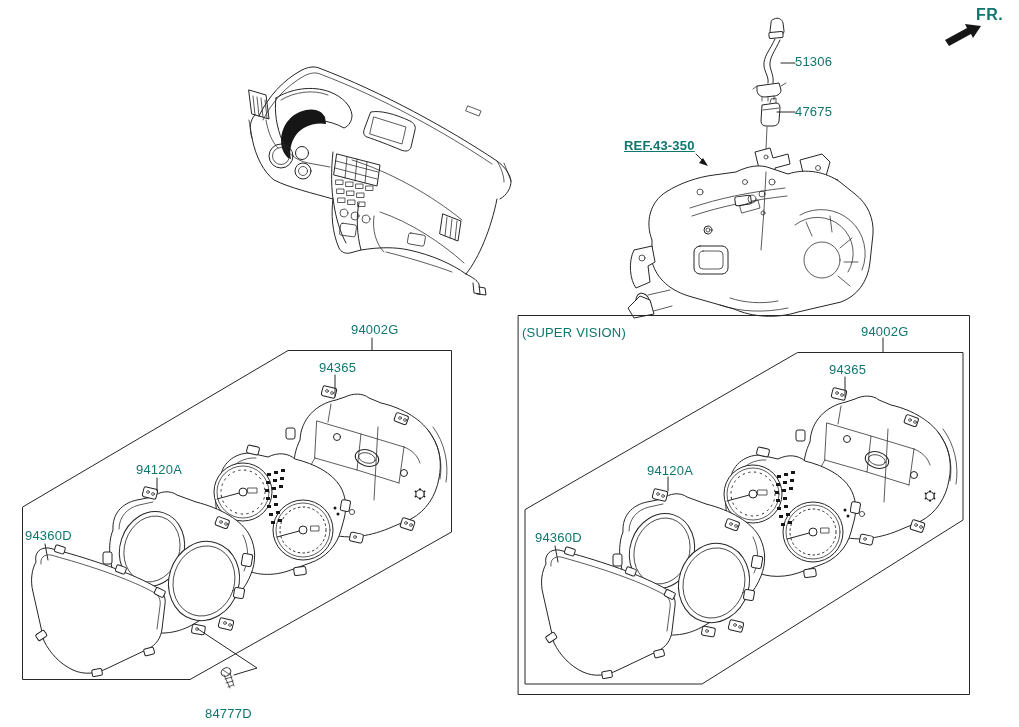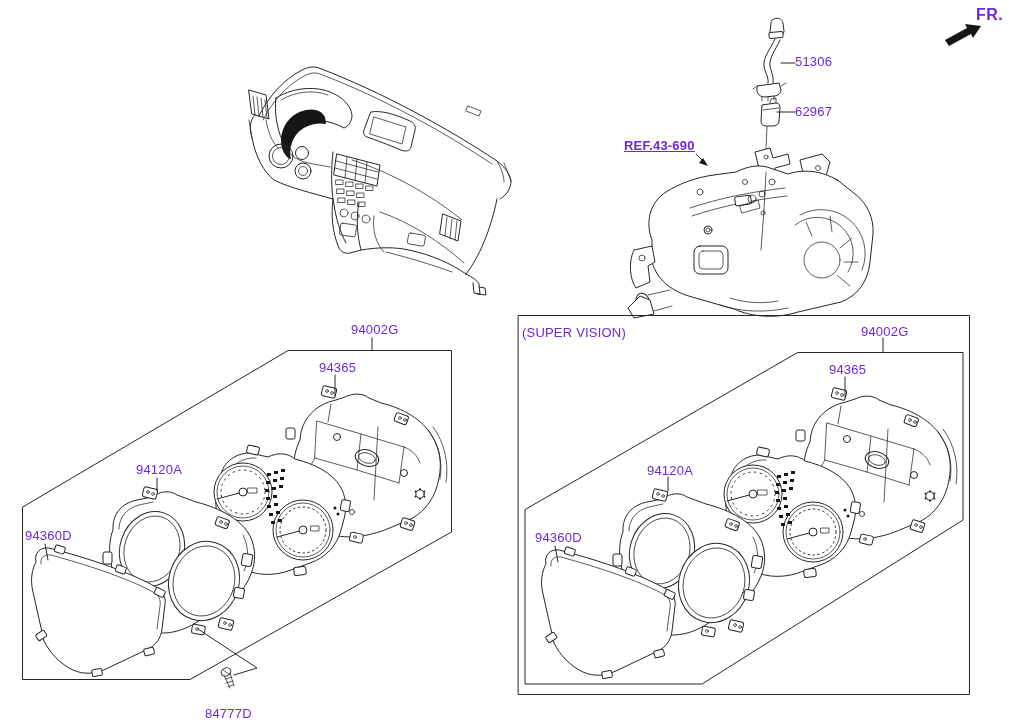--- a/index.html
+++ b/index.html
@@ -4,21 +4,21 @@
 <style>
   html,body{margin:0;padding:0;background:#ffffff;}
   .stage{position:relative;width:1019px;height:727px;background:#ffffff;overflow:hidden;
          font-family:"Liberation Sans", sans-serif;color:#0a0a0a;}
   .stage svg{position:absolute;left:0;top:0;}
   .ln{fill:none;stroke:#262626;stroke-width:1;stroke-linejoin:round;stroke-linecap:round;}
   .fw{fill:#ffffff;stroke:#262626;stroke-width:1;stroke-linejoin:round;}
   .fb{fill:#161616;stroke:none;}
   .thin{stroke-width:.75;}
   .plabel{position:absolute;font-size:13px;line-height:14px;white-space:nowrap;
-          letter-spacing:.2px;color:#6d28d9;}
+          letter-spacing:.2px;color:#0f766e;}
   .bold{font-weight:bold;}
   .underl{text-decoration:underline;}
   .fr{font-size:16px;font-weight:bold;letter-spacing:.5px;}
 </style>
 </head>
 <body>
 
 <div class="stage">
 
 <svg width="1019" height="727" viewBox="0 0 1019 727">
@@ -327,22 +327,22 @@
 
   <g class="ln">
     <path d="M781,63 L795,63"></path>
     <path d="M777,112 L795,112"></path>
   </g>
 </svg>
 
 <div class="plabel fr" style="left:976px;top:8px;">FR.</div>
 
 <div class="plabel" style="left:795px;top:55px;">51306</div>
-<div class="plabel" style="left:795px;top:105px;">62967</div>
-<div class="plabel bold underl" style="left:624px;top:139px;">REF.43-690</div>
+<div class="plabel" style="left:795px;top:105px;">47675</div>
+<div class="plabel bold underl" style="left:624px;top:139px;">REF.43-350</div>
 
 <div class="plabel" style="left:351px;top:323px;">94002G</div>
 <div class="plabel" style="left:319px;top:361px;">94365</div>
 <div class="plabel" style="left:136px;top:463px;">94120A</div>
 <div class="plabel" style="left:25px;top:529px;">94360D</div>
 <div class="plabel" style="left:205px;top:707px;text-align:right;">84777D</div>
 
 <div class="plabel" style="left:522px;top:326px;">(SUPER VISION)</div>
 <div class="plabel" style="left:861px;top:325px;">94002G</div>
 <div class="plabel" style="left:829px;top:363px;">94365</div>

